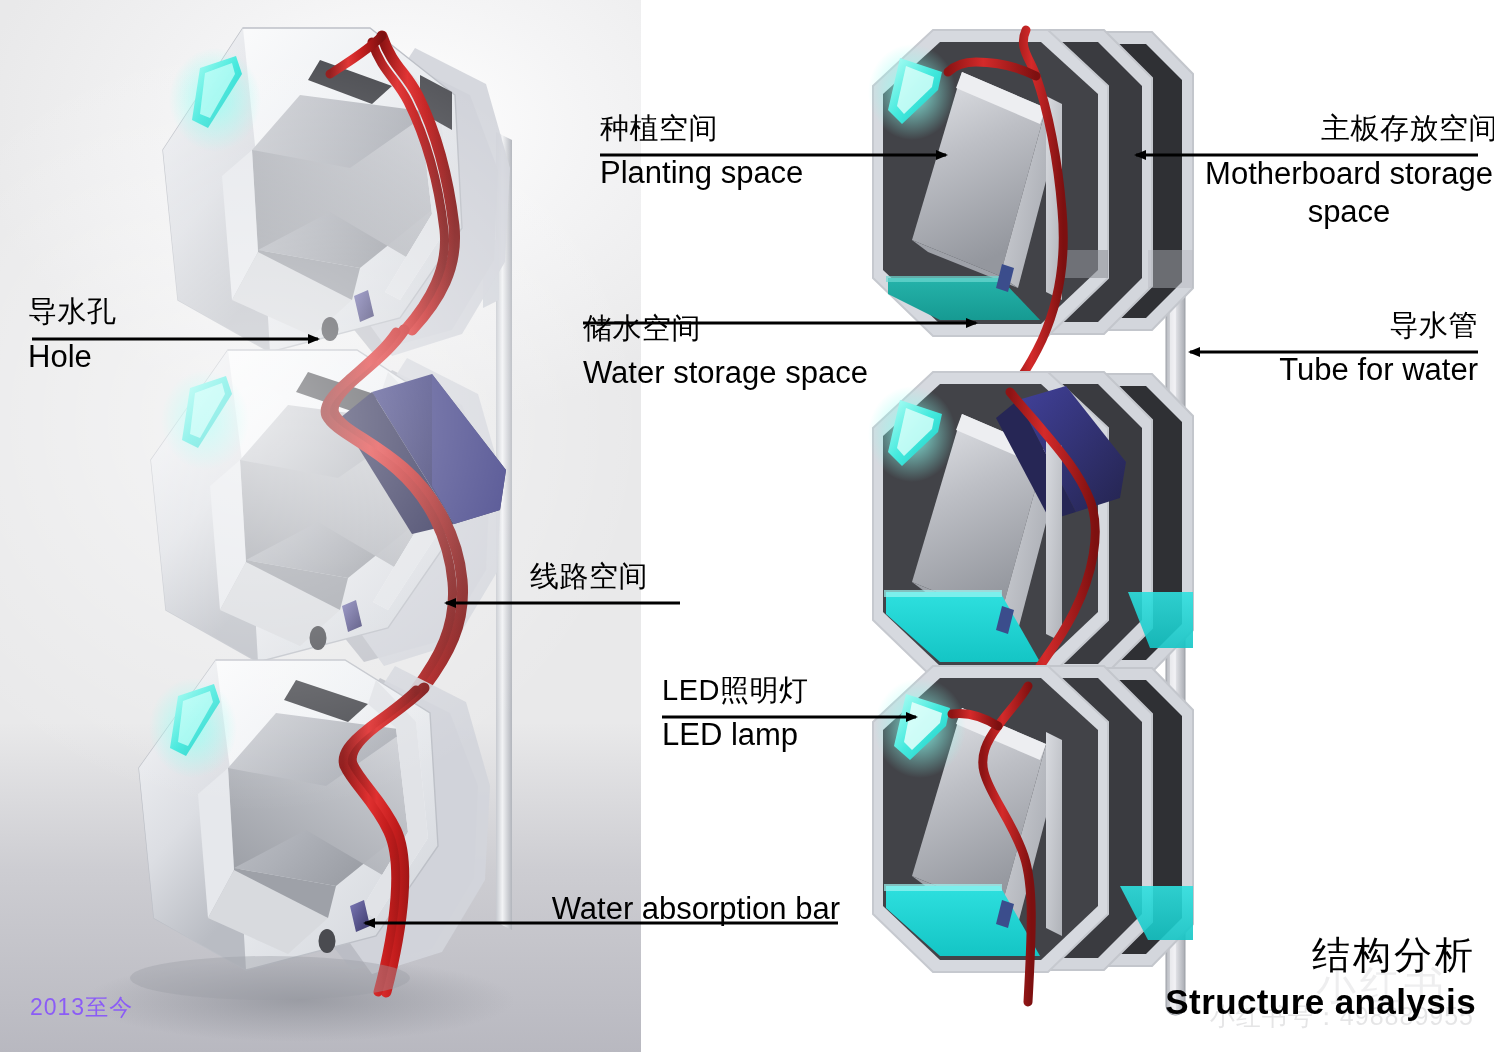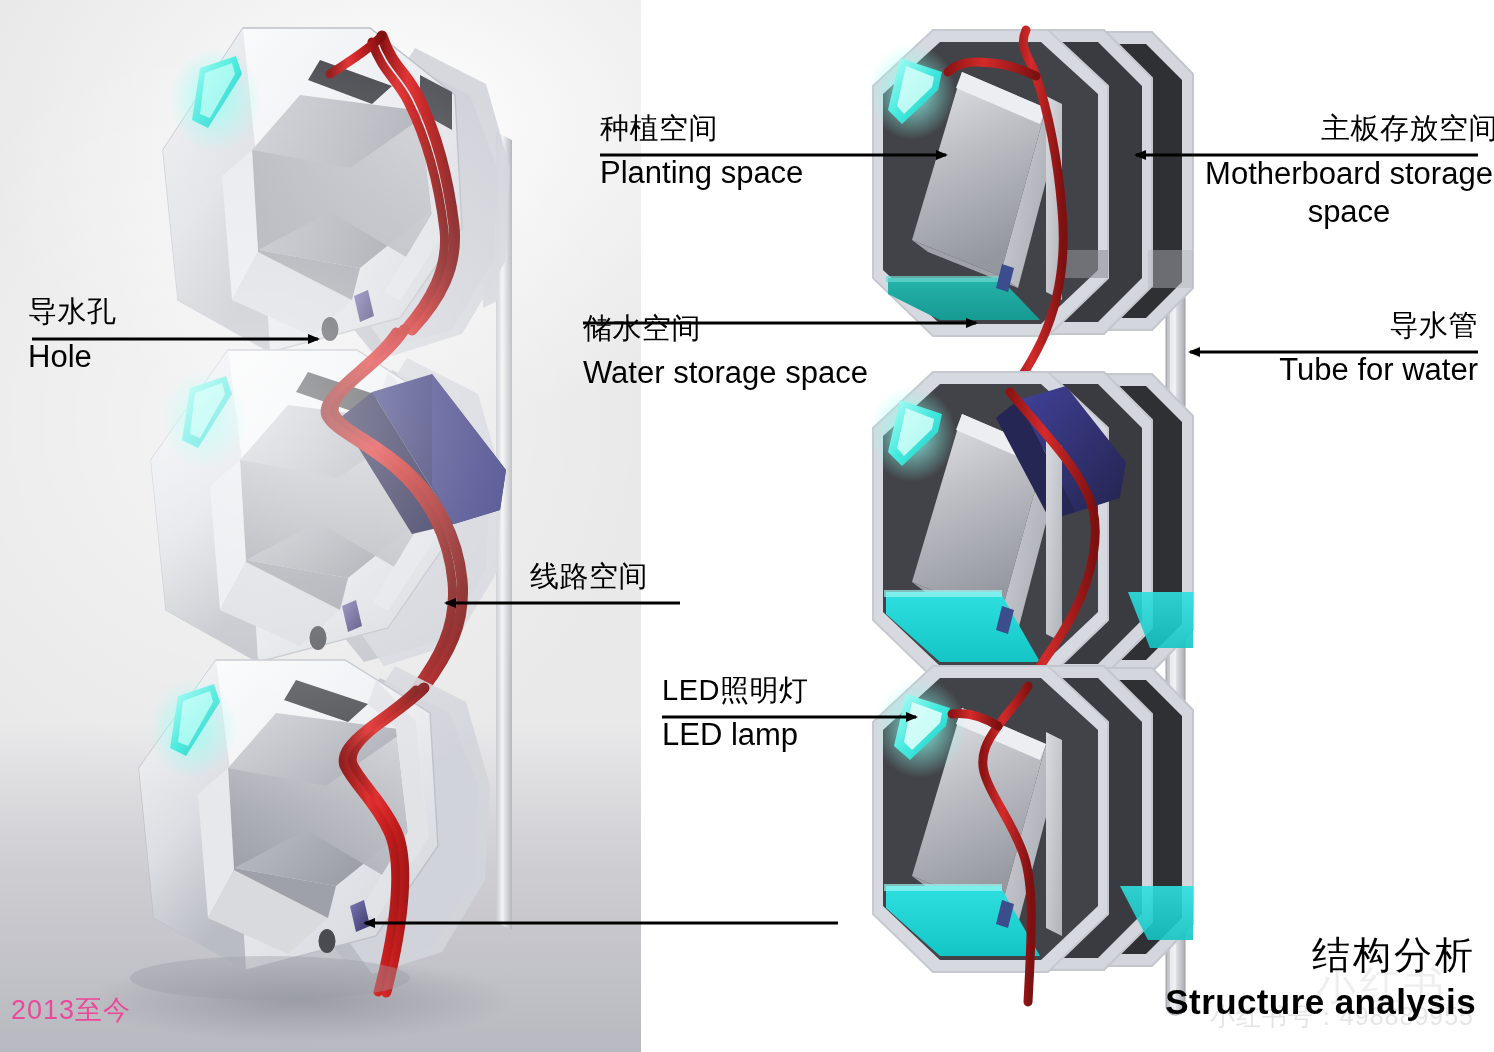--- a/index.html
+++ b/index.html
@@ -28,21 +28,21 @@
   
   .layer{position:absolute;left:0;top:0;width:1494px;height:1052px;}
 
   
   .callout{position:absolute;}
   .callout .cn{font-size:29px;line-height:1.12;white-space:nowrap;letter-spacing:.5px;}
   .callout .en{font-size:31px;line-height:1.15;white-space:nowrap;}
   .callout .en.wrap{white-space:normal;}
 
   
-  #era{position:absolute;left:11px;top:992px;font-size:27px;letter-spacing:1px;color:#ec4899;}
+  #era{position:absolute;left:30px;top:992px;font-size:23px;letter-spacing:1px;color:#8b5cf6;}
   #sig{position:absolute;right:18px;top:932px;text-align:right;}
   #sig .cn{font-size:38px;letter-spacing:3px;line-height:1.25;}
   #sig .en{font-size:35px;font-weight:bold;letter-spacing:.4px;line-height:1.25;}
   #watermark{position:absolute;right:20px;top:1000px;font-size:25px;letter-spacing:1px;
              color:rgba(110,110,115,.18);white-space:nowrap;}
   #watermark2{position:absolute;right:46px;top:958px;font-size:40px;letter-spacing:4px;
              color:rgba(120,120,128,.13);white-space:nowrap;}
 </style>
 </head>
 <body>
@@ -443,20 +443,21 @@
   </div>
 
   <div class="callout" style="left:662px;top:674px;">
     <div class="cn">LED照明灯</div>
     <div style="height:11px"></div>
     <div class="en">LED lamp</div>
   </div>
 
   <div class="callout" style="left:480px;top:880px;width:360px;text-align:right;">
     <div style="height:11px"></div>
+    <div class="en">Water absorption bar</div>
   </div>
 
   <div id="era">2013至今</div>
 
   <div id="watermark2">小红书</div>
   <div id="watermark">小红书号：498889955</div>
 
   <div id="sig">
     <div class="cn">结构分析</div>
     <div class="en">Structure analysis</div>

